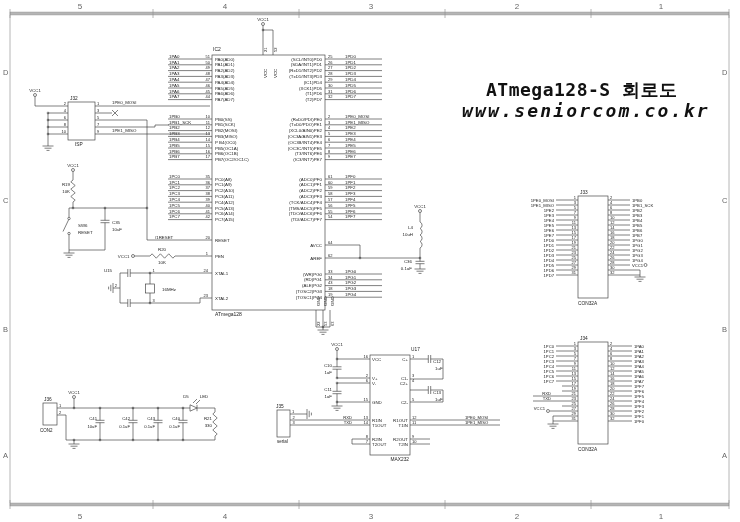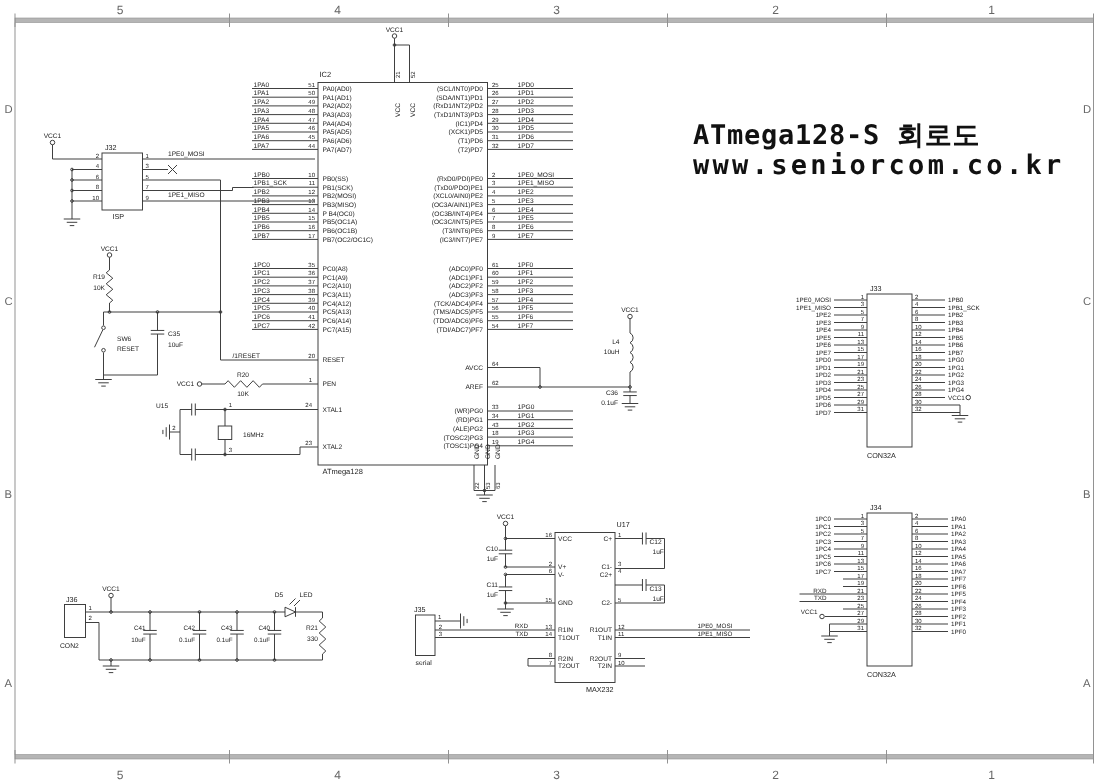--- a/index.html
+++ b/index.html
@@ -735,15 +735,15 @@
       <polyline points="215,408 215,412"></polyline>
       <path d="M215,412 L212.8,414 L217.2,418 L212.8,422 L217.2,426 L212.8,430 L217.2,434 L215,436"></path>
       <polyline points="215,436 215,440"></polyline>
       <text x="212" y="420" font-size="4.4" text-anchor="end">R21</text>
       <text x="212" y="427" font-size="4.4" text-anchor="end">330</text>
       <polyline points="66,440 215,440"></polyline>
       <circle cx="74" cy="440" r="0.9" fill="#222" stroke="none"></circle>
       <polyline points="74,440 74,444"></polyline>
       <path d="M68.5,444H79.5M70.5,446.2H77.5M72.5,448.4H75.5"></path>
     </svg>
-  <div class="title-block" style="left:462px;top:78px;">ATmega128-S 회로도</div>
-  <div class="title-block" style="left:462px;top:100px;letter-spacing:2.2px;">www.seniorcom.co.kr</div>
+  <div class="title-block" style="left:486px;top:78px;">ATmega128-S 회로도</div>
+  <div class="title-block" style="left:462px;top:100px;letter-spacing:2.2px;font-style:italic;">www.seniorcom.co.kr</div>
 </div>
 
 </body></html>

